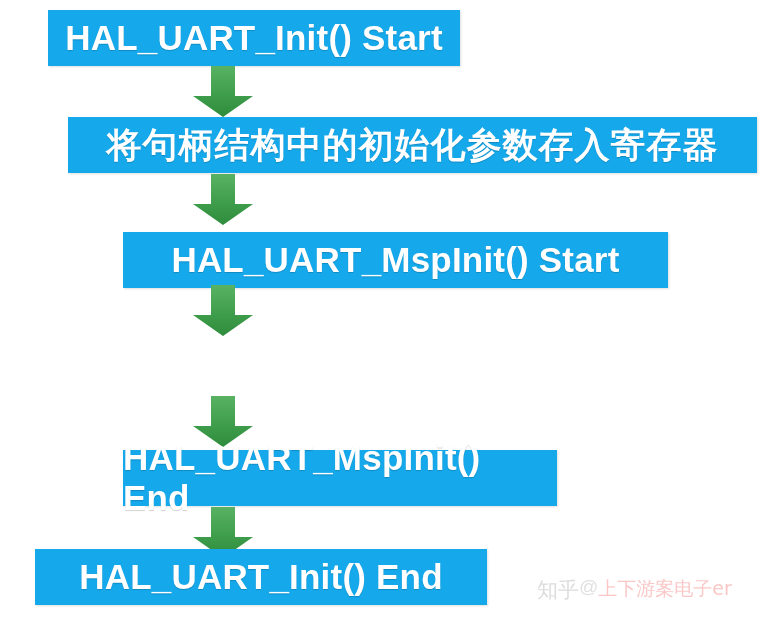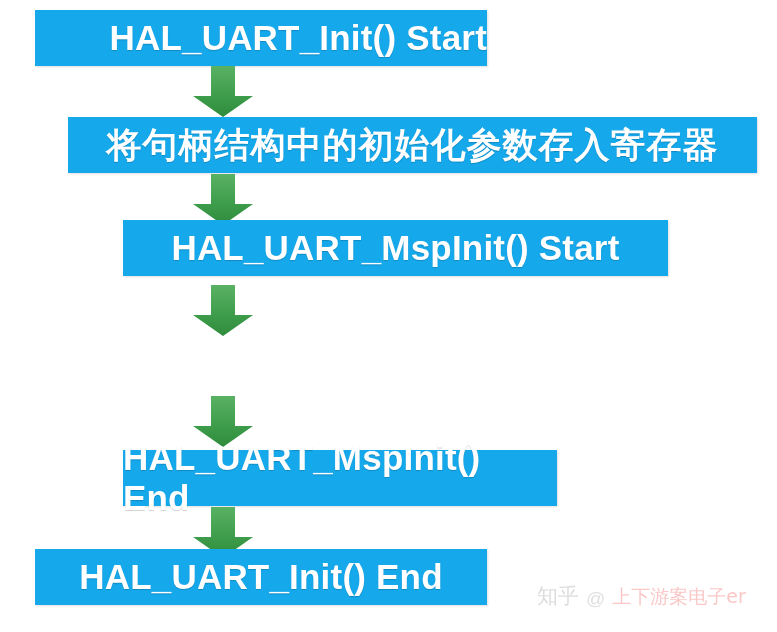--- a/index.html
+++ b/index.html
@@ -42,23 +42,23 @@
     font-size: 35px;
   }
 
   .node-cjk {
     font-family: "DejaVu Sans", "Liberation Sans", sans-serif;
     font-size: 35px;
     letter-spacing: 1px;
   }
 
   
-  #node-0 { left: 35px;  top: 10px;  width: 452px; height: 56px; justify-content: flex-end; }
+  #node-0 { left: 48px;  top: 10px;  width: 412px; height: 56px; }
   #node-1 { left: 68px;  top: 117px; width: 689px; height: 56px; }
-  #node-2 { left: 123px; top: 220px; width: 545px; height: 56px; }
+  #node-2 { left: 123px; top: 232px; width: 545px; height: 56px; }
   #node-3 { left: 123px; top: 339px; width: 545px; height: 56px; }
   #node-4 { left: 123px; top: 450px; width: 434px; height: 56px; }
   #node-5 { left: 35px;  top: 549px; width: 452px; height: 56px; }
 
   .arrow {
     position: absolute;
     width: 62px;
     height: 52px;
   }
   #arrow-0 { left: 192px; top: 66px; }
@@ -68,22 +68,21 @@
   #arrow-4 { left: 192px; top: 507px; }
 
   
   #watermark {
     position: absolute;
     left: 537px;
     top: 576px;
     width: 232px;
     height: 34px;
     display: flex;
-    align-items: flex-end;
-    gap: 7px;
+    align-items: flex-start;
     opacity: 0.30;
     pointer-events: none;
   }
   #watermark .wm-logo {
     font-family: "DejaVu Sans", "Liberation Sans", sans-serif;
     font-size: 21px;
     color: #8d8d8d;
     font-weight: normal;
     white-space: nowrap;
   }

